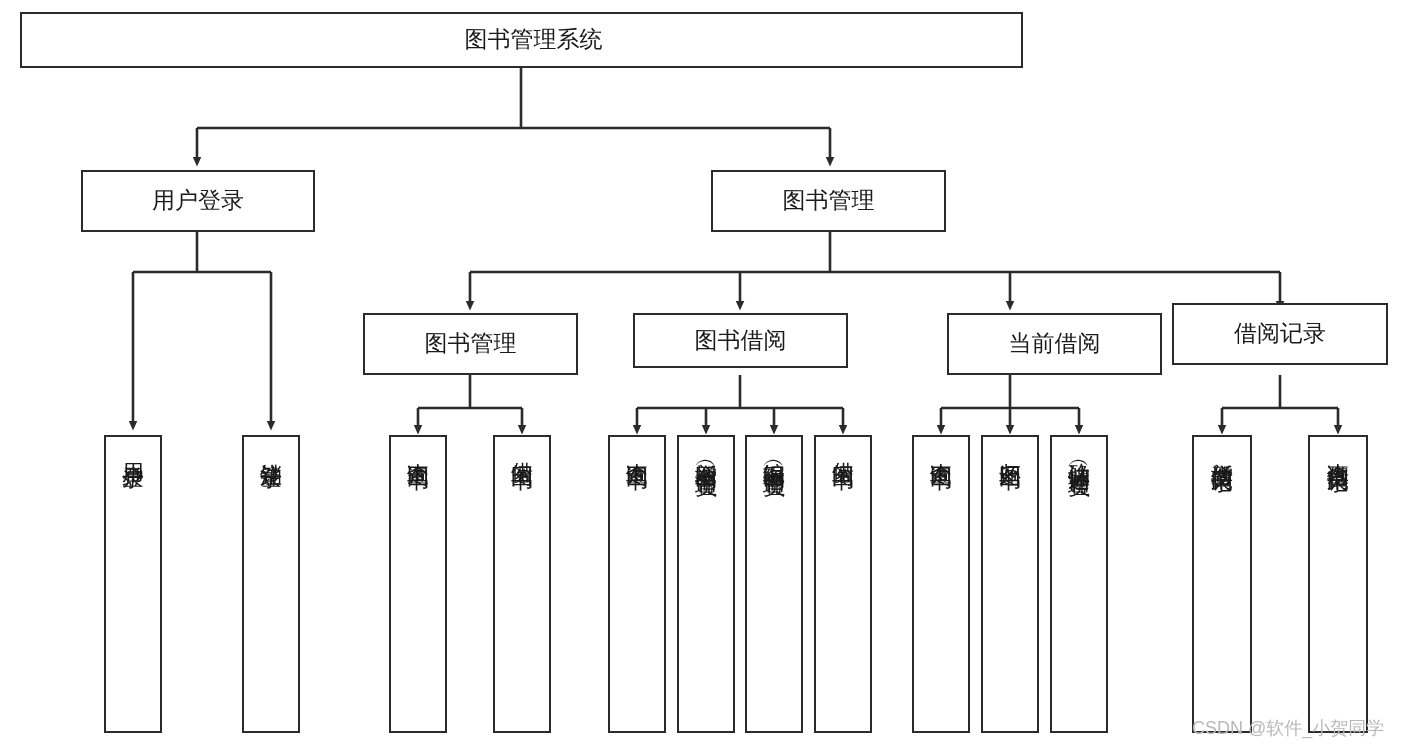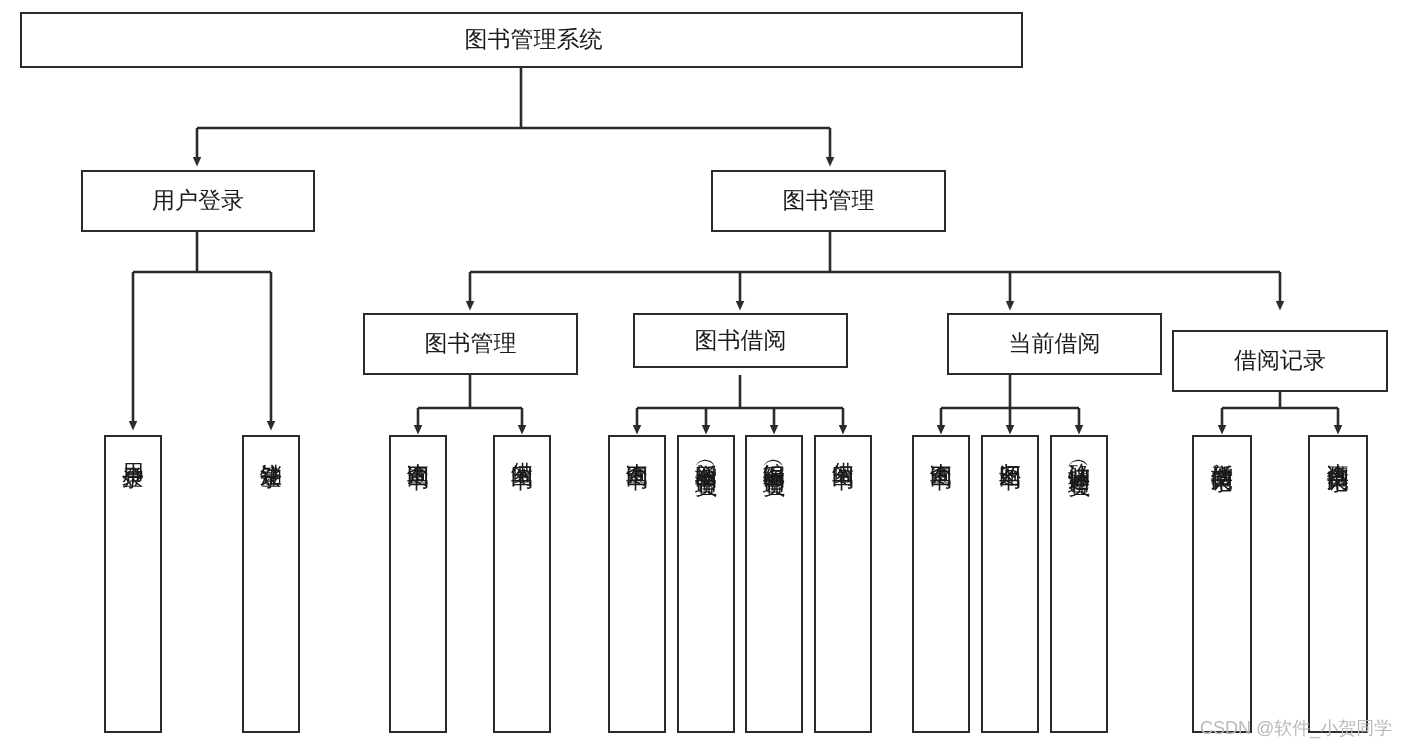--- a/index.html
+++ b/index.html
@@ -64,21 +64,20 @@
   }
   #watermark {
     position: absolute;
     left: 1192px;
     top: 716px;
     font-size: 18px;
     color: #b9b9b9;
     white-space: nowrap;
     z-index: 3;
     font-family: "Liberation Sans", "DejaVu Sans", sans-serif;
-    padding-left: 8px;
   }
 </style>
 </head>
 <body>
 
 <div id="diagram-root">
 
   <svg class="connectors" viewBox="0 0 1405 747" xmlns="http://www.w3.org/2000/svg">
     <defs>
       <marker id="arrow" markerWidth="10" markerHeight="9" refX="1.5" refY="4.5" orient="auto" markerUnits="userSpaceOnUse">
@@ -142,21 +141,21 @@
 
   <div class="node horizontal" style="left:363px; top:313px; width:215px; height:62px;">
     <span class="label">图书管理</span>
   </div>
   <div class="node horizontal" style="left:633px; top:313px; width:215px; height:55px;">
     <span class="label">图书借阅</span>
   </div>
   <div class="node horizontal" style="left:947px; top:313px; width:215px; height:62px;">
     <span class="label">当前借阅</span>
   </div>
-  <div class="node horizontal" style="left:1172px; top:330px; width:216px; height:62px;">
+  <div class="node horizontal" style="left:1172px; top:303px; width:216px; height:62px;">
     <span class="label">借阅记录</span>
   </div>
 
   <div class="node vertical" style="left:104px; top:435px; width:58px; height:298px;">
     <span class="label">用户登录</span>
   </div>
   <div class="node vertical" style="left:242px; top:435px; width:58px; height:298px;">
     <span class="label">注销登录</span>
   </div>
 

